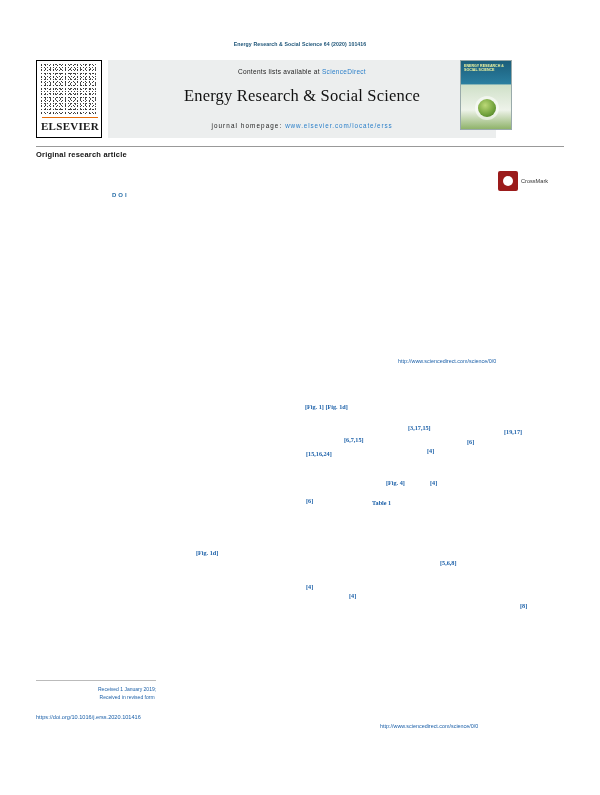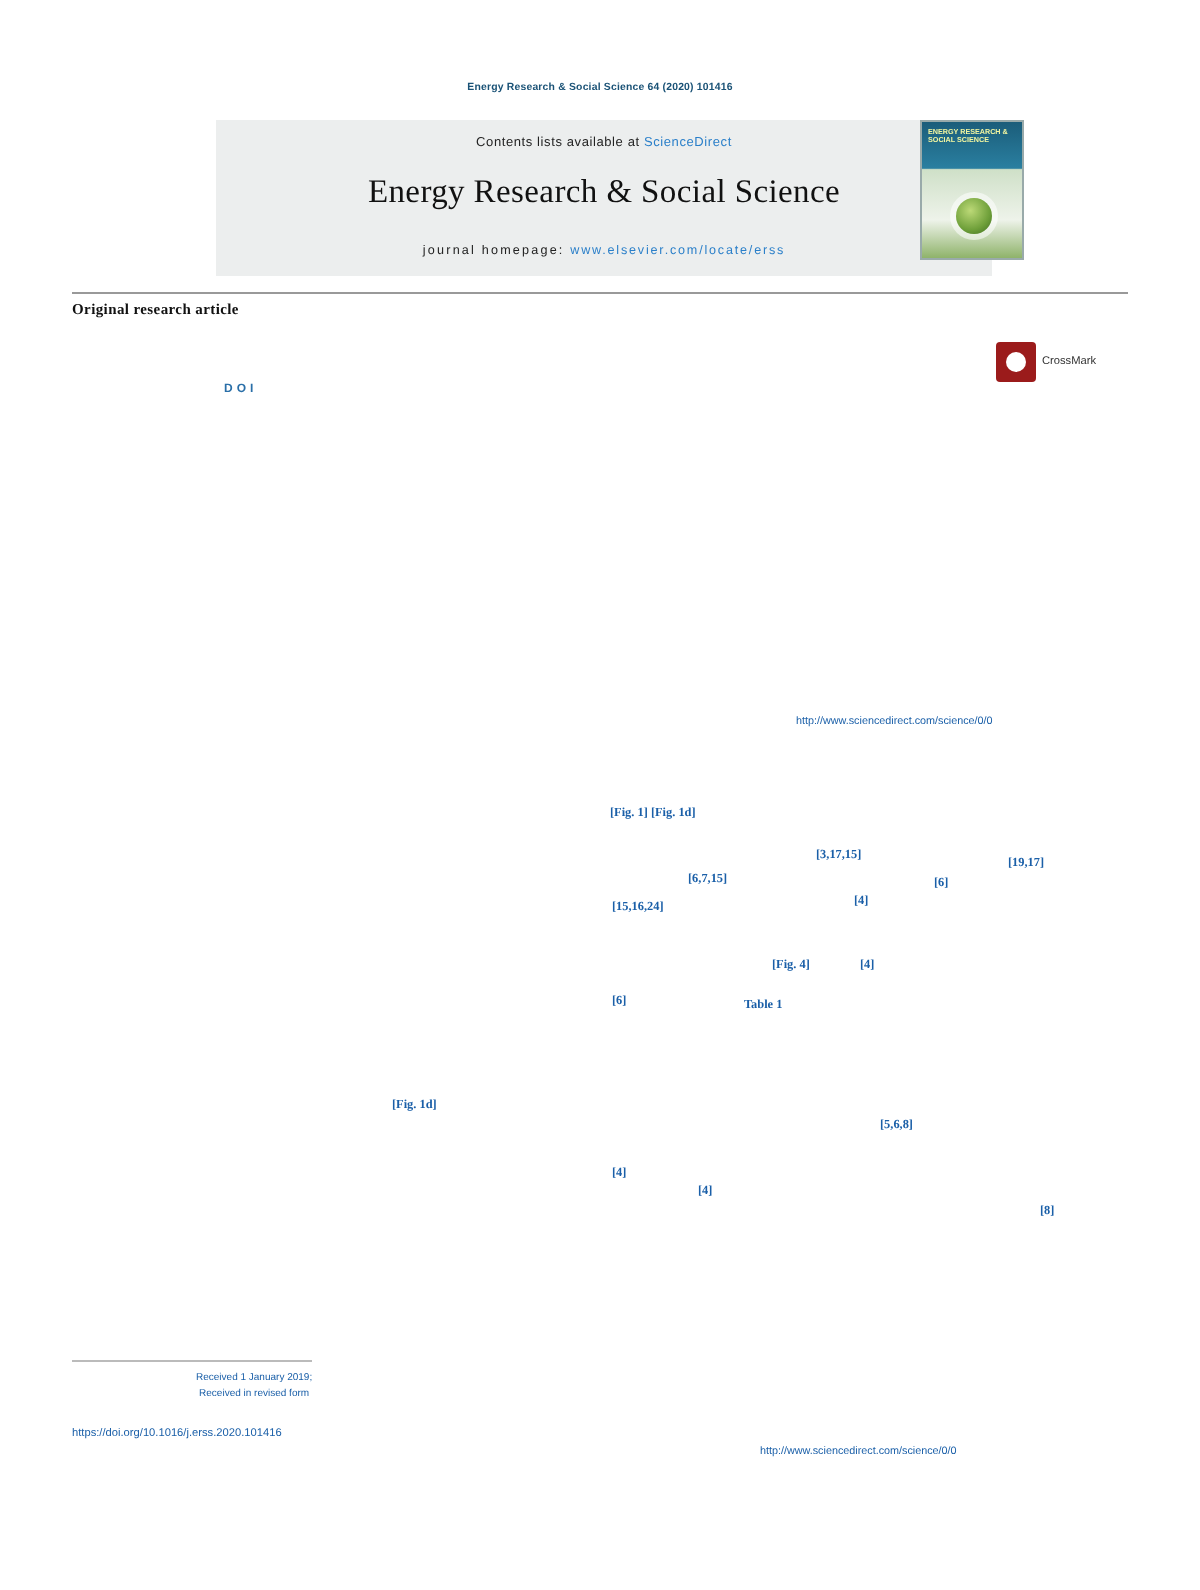--- a/index.html
+++ b/index.html
@@ -165,21 +165,21 @@
     border-radius: 50%;
     background: radial-gradient(circle at 40% 35%, #bcd977 0%, #6fa03a 60%, #3c6b1e 100%);
     box-shadow: 0 0 0 3px rgba(255,255,255,0.55);
   }
 
   
   .article-type {
     position: absolute;
     left: 36px;
     top: 150px;
-    font-family: Liberation Serif, serif;
+    font-family: Liberation Sans, sans-serif;
     font-size: 7.5px;
     font-weight: bold;
     color: #111;
     letter-spacing: 0.2px;
   }
   .type-rule {
     position: absolute;
     left: 36px;
     top: 146px;
     width: 528px;
@@ -279,20 +279,25 @@
 </style>
 </head>
 <body>
 
 <div class="page">
 
   <div class="running-head">Energy Research &amp; Social Science 64 (2020) 101416</div>
 
   <div class="masthead">
 
+    <div class="elsevier-logo">
+      <div class="elsevier-tree"></div>
+      <div class="elsevier-rule"></div>
+      <div class="elsevier-word">ELSEVIER</div>
+    </div>
 
     <div class="journal-band">
       <div class="contents-line">
         <span>Contents lists available at </span><span class="sd">ScienceDirect</span>
       </div>
       <div class="journal-title">Energy Research &amp; Social Science</div>
       <div class="homepage-line">
         <span>journal homepage: </span><span class="url">www.elsevier.com/locate/erss</span>
       </div>
     </div>

